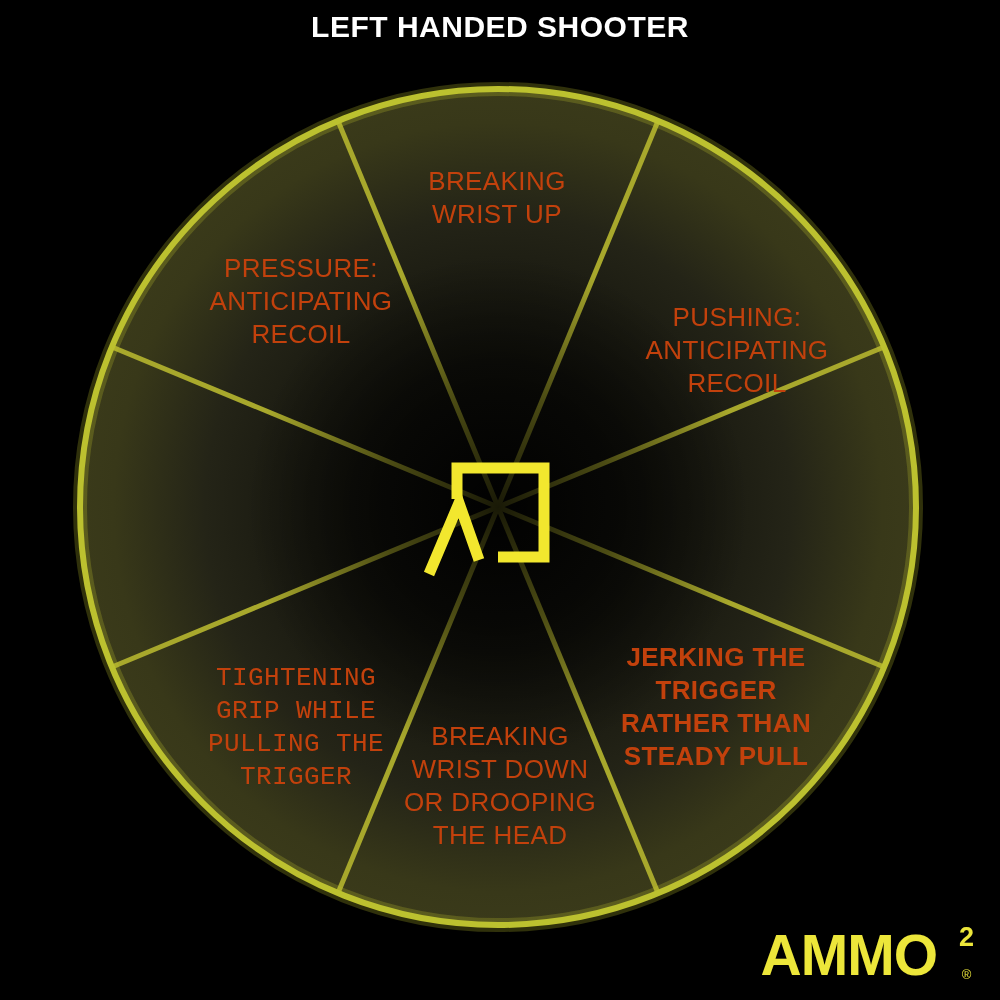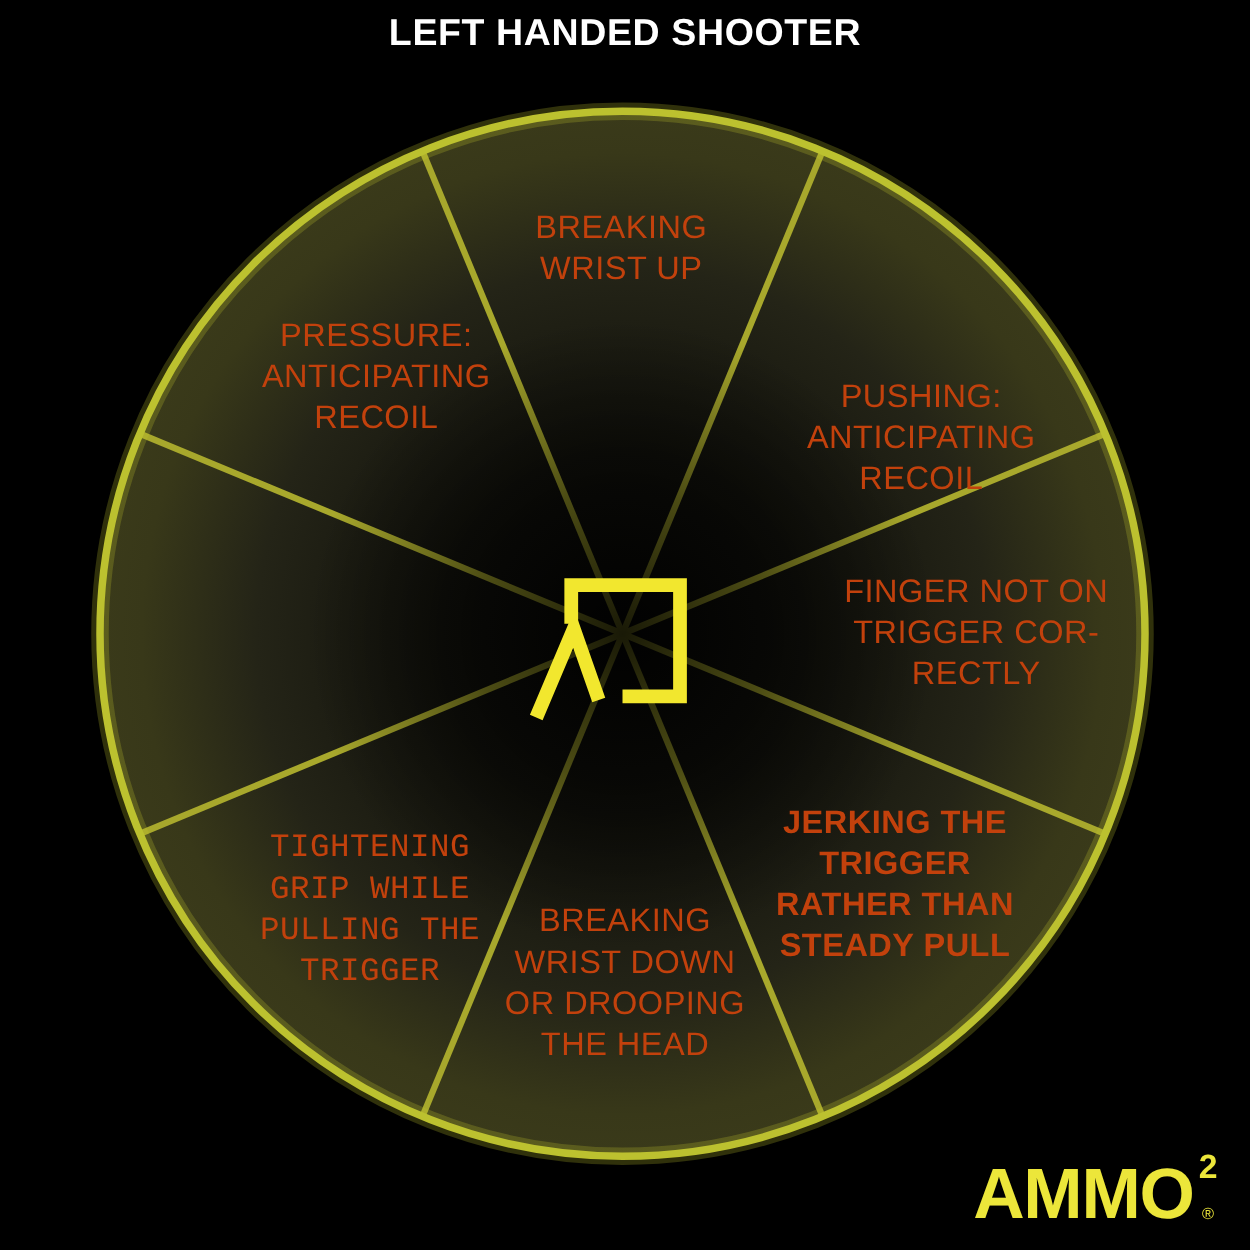--- a/index.html
+++ b/index.html
@@ -51,22 +51,23 @@
   .pos-bottom       { left: 500px; top: 786px; }
   .pos-bottom-left  { left: 296px; top: 728px; font-family: Liberation Mono, monospace; }
   .pos-left         { left: 219px; top: 506px; }
   .pos-top-left     { left: 301px; top: 301px; }
 
   .brand {
     position: absolute;
     right: 26px;
     bottom: 16px;
     display: flex;
-    align-items: flex-start;
+    align-items: center;
     color: #ece63a;
+    gap: 18px;
   }
   .brand-name {
     font-size: 57px;
     font-weight: 700;
     line-height: 1;
     letter-spacing: -1px;
   }
   .brand-stack {
     display: flex;
     flex-direction: column;
@@ -132,23 +133,20 @@
       <path d="M 457 499 L 457 468 L 544 468 L 544 557 L 498 557"></path>
       <path d="M 429 574 L 459 503 L 479 560"></path>
     </g>
   </svg>
 
   <div class="seg-label pos-top">BREAKING
 WRIST UP</div>
   <div class="seg-label pos-top-right">PUSHING:
 ANTICIPATING
 RECOIL</div>
-  <div class="seg-label pos-right">FINGER NOT ON
-TRIGGER COR-
-RECTLY</div>
   <div class="seg-label pos-bottom-right">JERKING THE
 TRIGGER
 RATHER THAN
 STEADY PULL</div>
   <div class="seg-label pos-bottom">BREAKING
 WRIST DOWN
 OR DROOPING
 THE HEAD</div>
   <div class="seg-label pos-bottom-left">TIGHTENING
 GRIP WHILE

